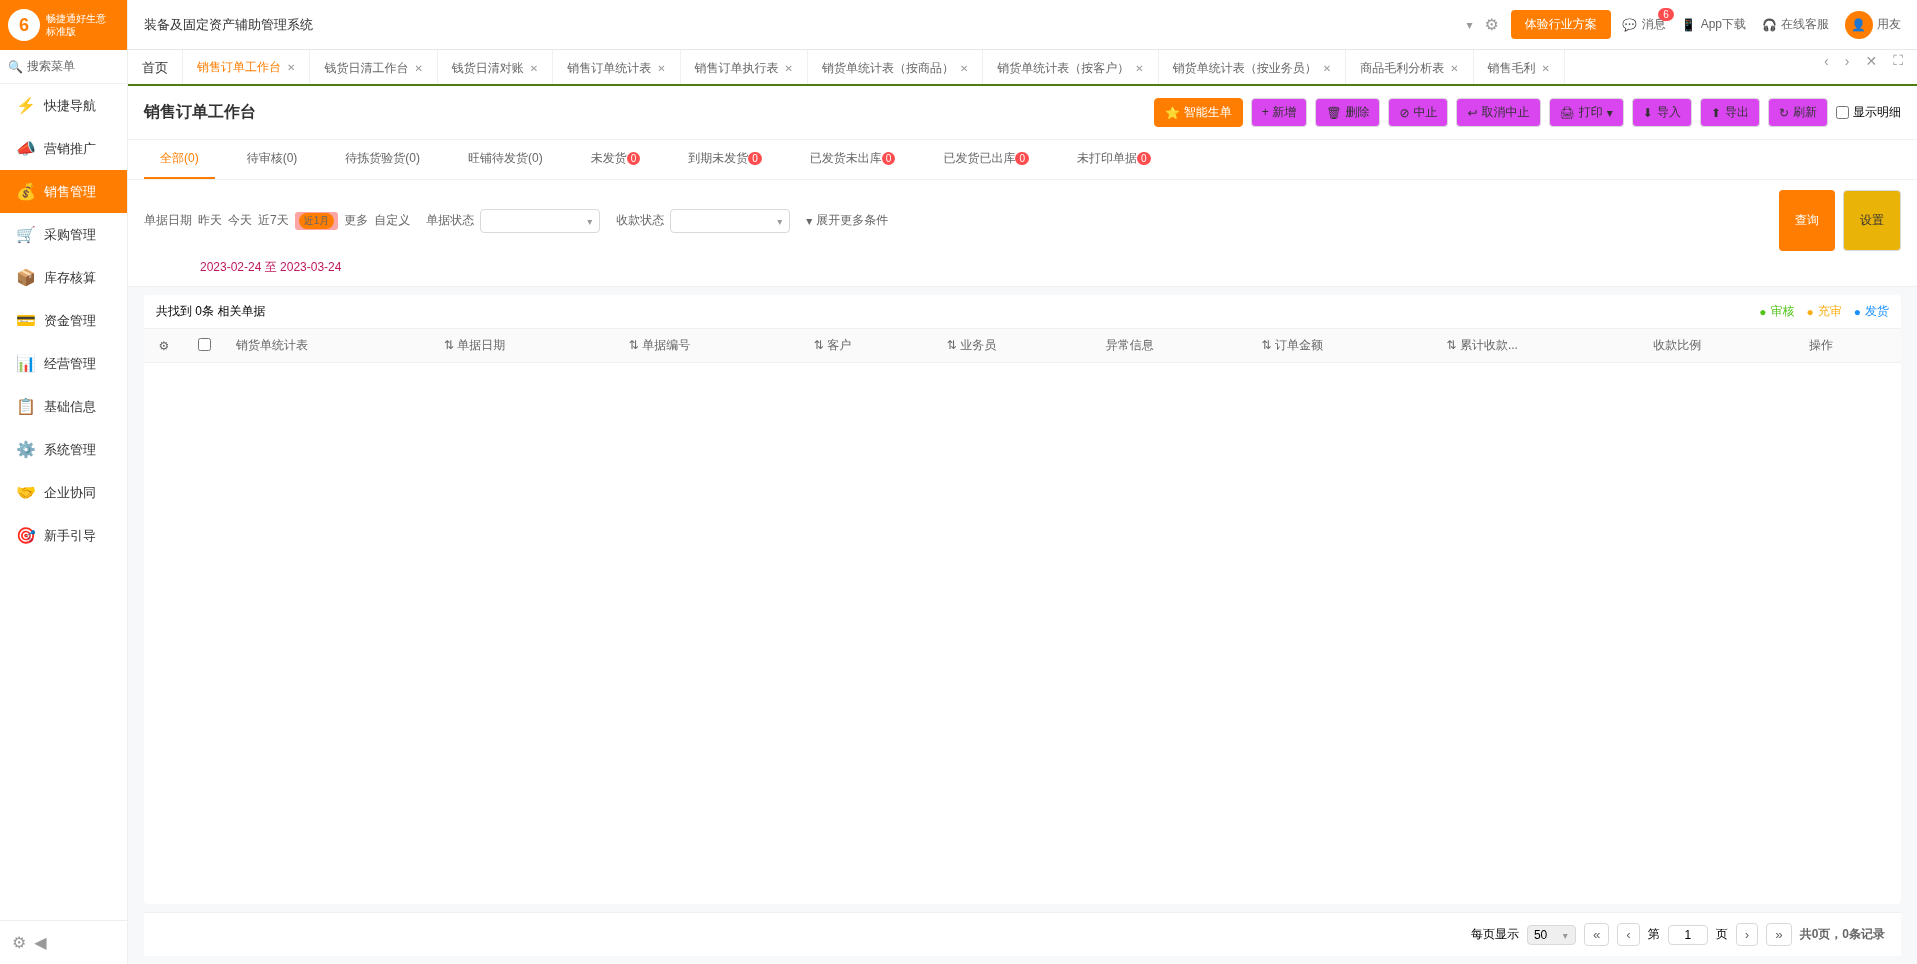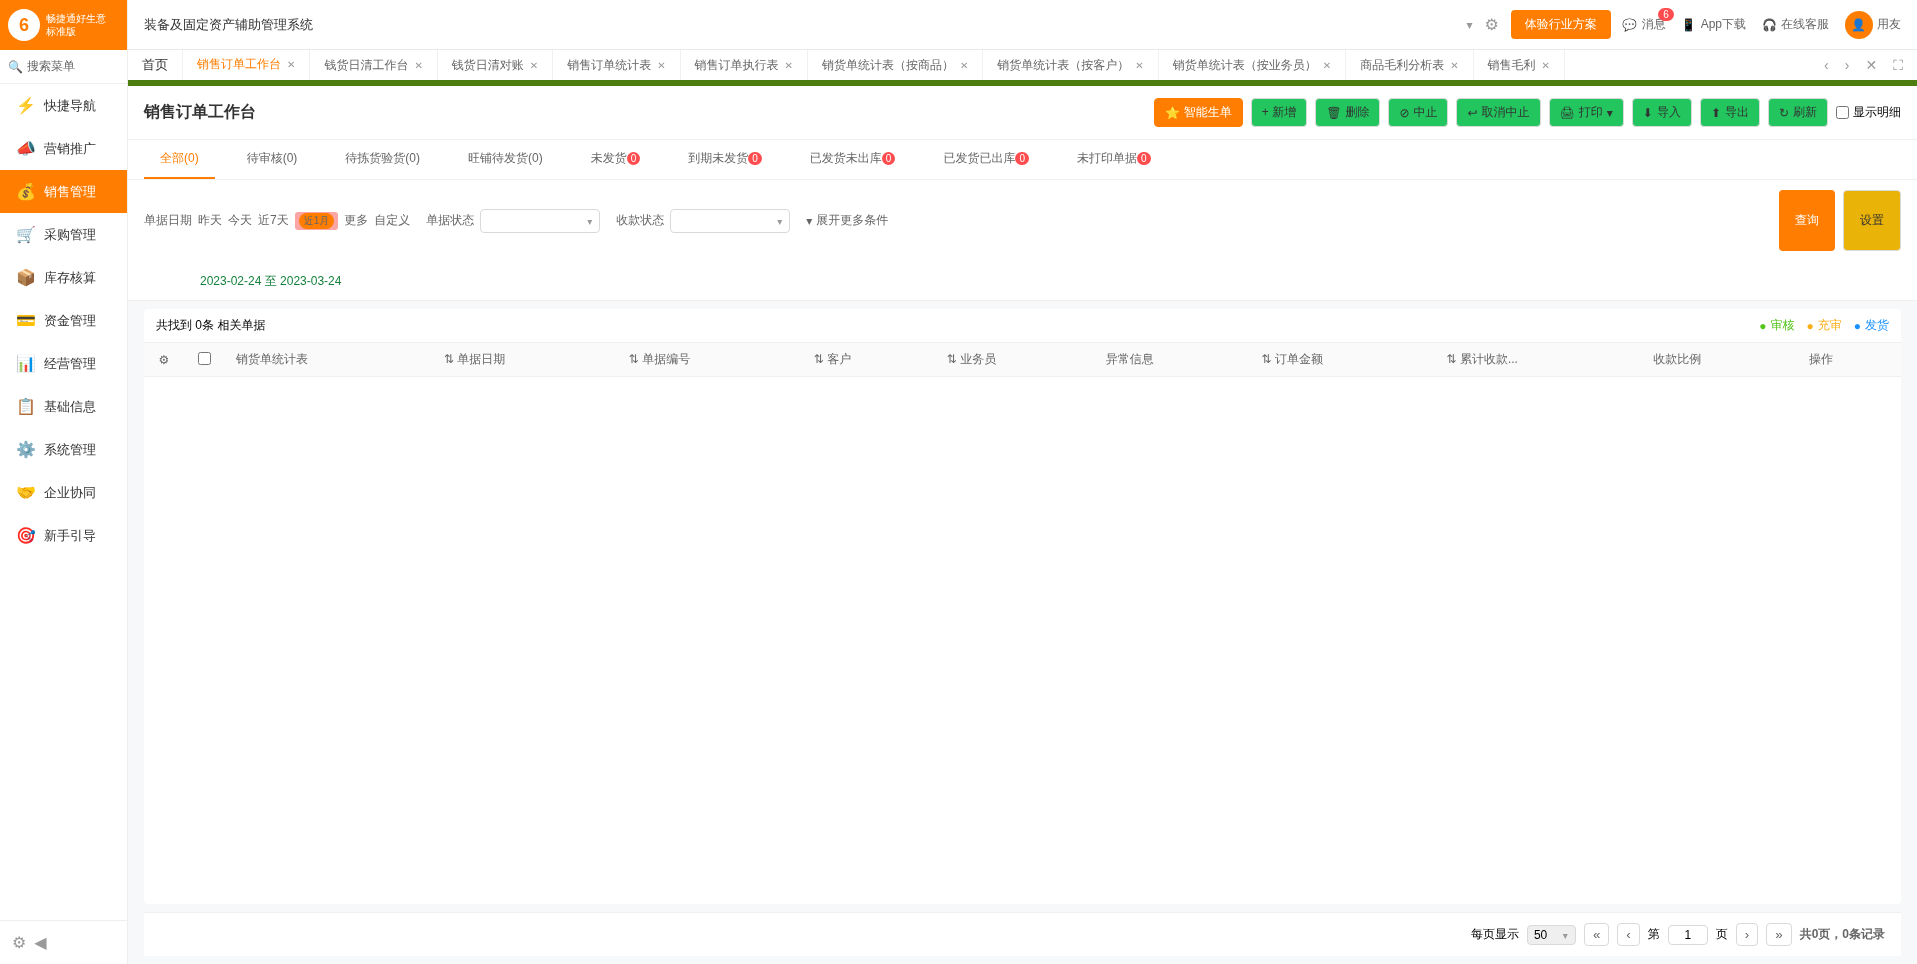--- a/index.html
+++ b/index.html
@@ -24,36 +24,36 @@
     
     .topbar { height: 50px; background: #fff; border-bottom: 1px solid #e8e8e8; display: flex; align-items: center; padding: 0 16px; gap: 12px; flex-shrink: 0; }
     .topbar-title { font-size: 13px; color: #333; flex: 1; }
     .topbar-btn-industry { background: #ff7d00; color: #fff; border: none; padding: 6px 14px; border-radius: 4px; cursor: pointer; font-size: 12px; }
     .topbar-icons { display: flex; align-items: center; gap: 16px; margin-left: auto; }
     .topbar-icon-item { display: flex; align-items: center; gap: 4px; cursor: pointer; color: #666; font-size: 12px; position: relative; }
     .badge { background: #ff4d4f; color: #fff; border-radius: 10px; font-size: 10px; padding: 1px 5px; position: absolute; top: -8px; right: -8px; }
     .topbar-avatar { width: 28px; height: 28px; background: #ff7d00; border-radius: 50%; display: flex; align-items: center; justify-content: center; color: #fff; font-size: 12px; }
 
     
-    .tabbar { background: #fff; border-bottom: 6px solid #4d7c0f; display: flex; align-items: center; overflow: hidden; flex-shrink: 0; height: 36px; }
+    .tabbar { background: #fff; border-bottom: 2px solid #4d7c0f; display: flex; align-items: flex-start; overflow: hidden; flex-shrink: 0; height: 36px; }
     .tab-item { padding: 0 14px; height: 36px; display: flex; align-items: center; gap: 6px; cursor: pointer; font-size: 12px; color: #666; border-right: 1px solid #f0f0f0; white-space: nowrap; flex-shrink: 0; }
     .tab-item.active { background: #fff; color: #ff7d00; border-bottom: 2px solid #ff7d00; }
     .tab-item:first-child { color: #333; font-size: 13px; }
     .tab-close { color: #999; font-size: 10px; cursor: pointer; }
     .tabbar-controls { margin-left: auto; display: flex; align-items: center; gap: 4px; padding: 0 8px; flex-shrink: 0; }
     .tabbar-ctrl-btn { cursor: pointer; color: #999; padding: 2px 6px; font-size: 14px; }
 
     
     .content { flex: 1; overflow: auto; padding: 0; background: #f7f8fa; display: flex; flex-direction: column; }
 
     
     .page-header { background: #fff; padding: 12px 16px; display: flex; align-items: center; justify-content: space-between; border-bottom: 1px solid #f0f0f0; flex-shrink: 0; }
     .page-title { font-size: 16px; font-weight: 600; color: #333; }
     .page-actions { display: flex; align-items: center; gap: 8px; }
-    .action-btn { display: flex; align-items: center; gap: 4px; padding: 5px 10px; border: 1px solid #d9d9d9; background: #22c55e; border-radius: 4px; cursor: pointer; font-size: 12px; color: #333; }
+    .action-btn { display: flex; align-items: center; gap: 4px; padding: 5px 10px; border: 1px solid #d9d9d9; background: #d946ef; border-radius: 4px; cursor: pointer; font-size: 12px; color: #333; }
     .action-btn.primary { background: #ff7d00; color: #fff; border-color: #ff7d00; }
 
     
     .subtabs { background: #fff; padding: 0 16px; display: flex; align-items: center; gap: 16px; border-bottom: 1px solid #f0f0f0; flex-shrink: 0; }
     .subtab { padding: 10px 16px; cursor: pointer; font-size: 12px; color: #666; border-bottom: 2px solid transparent; white-space: nowrap; }
     .subtab.active { color: #ff7d00; border-bottom: 2px solid #ff7d00; font-weight: 500; }
     .subtab .badge-red { background: #ff4d4f; color: #fff; border-radius: 10px; font-size: 10px; padding: 1px 4px; }
 
     
     .filter-bar { background: #fff; padding: 10px 16px; border-bottom: 1px solid #f0f0f0; flex-shrink: 0; }
@@ -344,21 +344,21 @@
         </div>
         <div class="filter-expand">
           <span>▾</span>
           <span>展开更多条件</span>
         </div>
         <div class="filter-actions">
           <button class="btn-query">查询</button>
           <button class="btn-setting">设置</button>
         </div>
       </div>
-      <div style="margin-top:22px; font-size:12px; color:#15803d; padding-left: 56px;">
+      <div style="margin-top:8px; font-size:12px; color:#be185d; padding-left: 56px;">
         <span>2023-02-24 至 2023-03-24</span>
       </div>
     </div>
 
     <div class="table-area">
       <div class="table-info-bar">
         <div>
           <span>共找到</span>
           <span class="highlight">0条</span>
           <span>相关单据</span>

